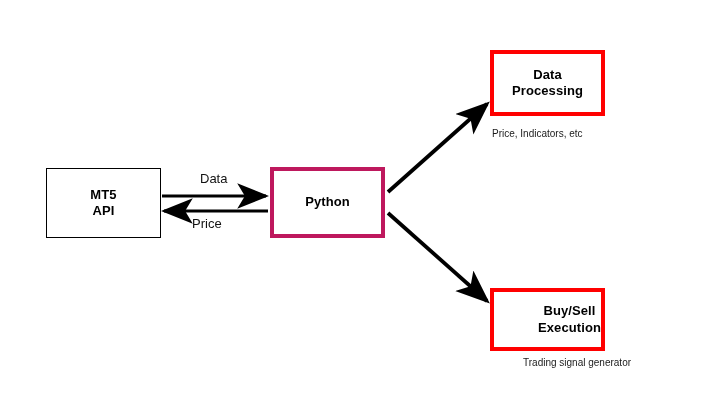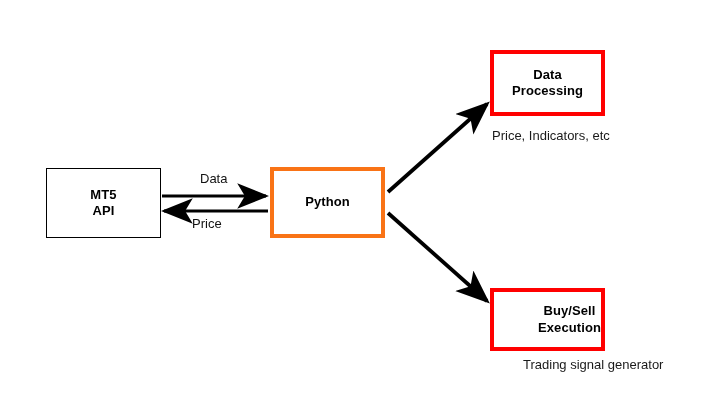--- a/index.html
+++ b/index.html
@@ -41,42 +41,42 @@
     width: 115px;
     height: 70px;
     border: 1.5px solid #000000;
   }
   
   #node-python {
     left: 270px;
     top: 167px;
     width: 115px;
     height: 71px;
-    border: 4px solid #f97316;
+    border: 4px solid #be185d;
   }
   
   #node-dataproc {
     left: 490px;
     top: 50px;
     width: 115px;
     height: 66px;
     border: 4px solid #ff0000;
   }
   
   #node-execution {
     left: 490px;
     top: 288px;
     width: 115px;
     height: 63px;
     border: 4px solid #ff0000;
     justify-content: flex-end;
   }
   .caption {
     position: absolute;
-    font-size: 13px;
+    font-size: 10px;
     color: #1a1a1a;
     white-space: nowrap;
   }
   #caption-dataproc {
     left: 492px;
     top: 128px;
   }
   #caption-execution {
     left: 492px;
     top: 357px;

